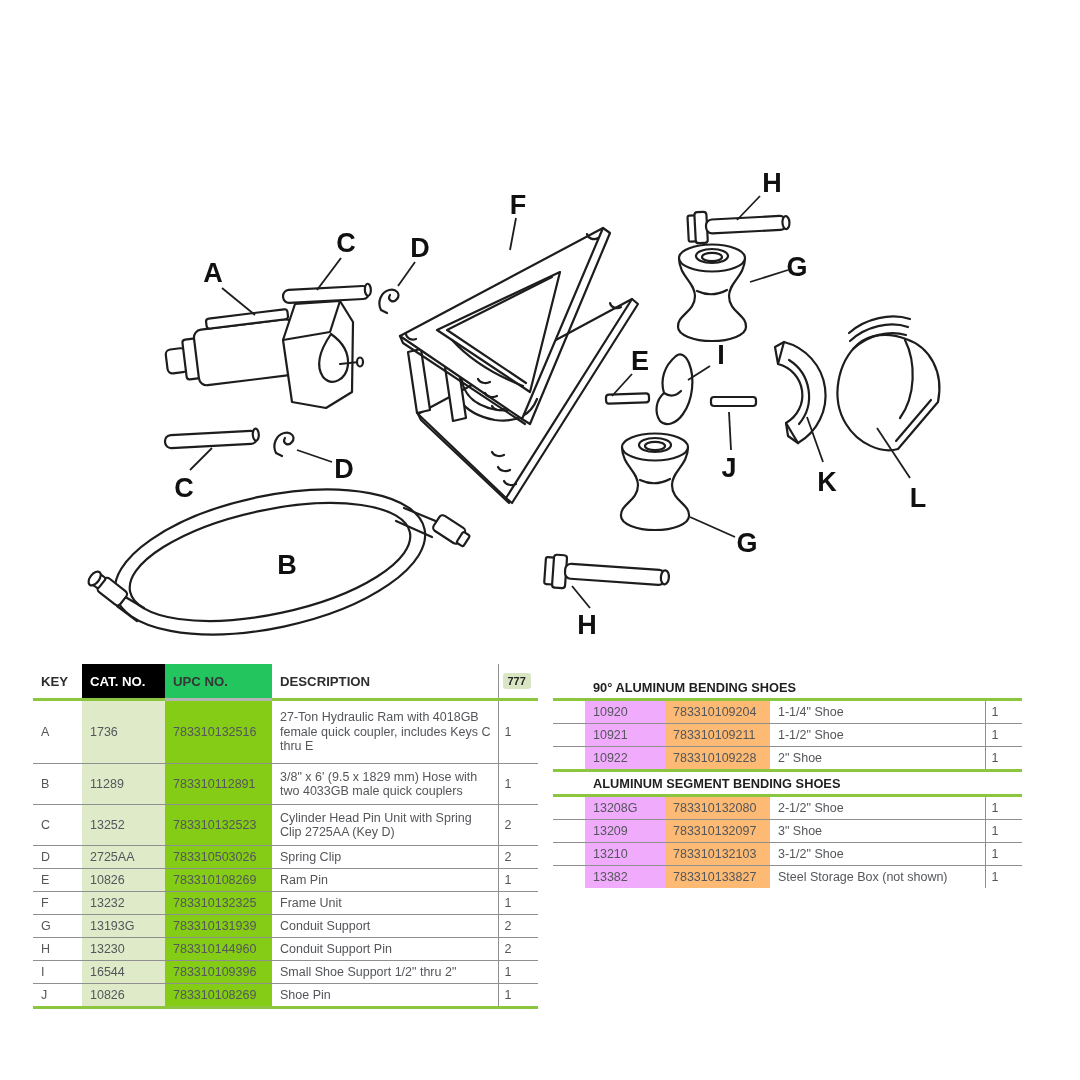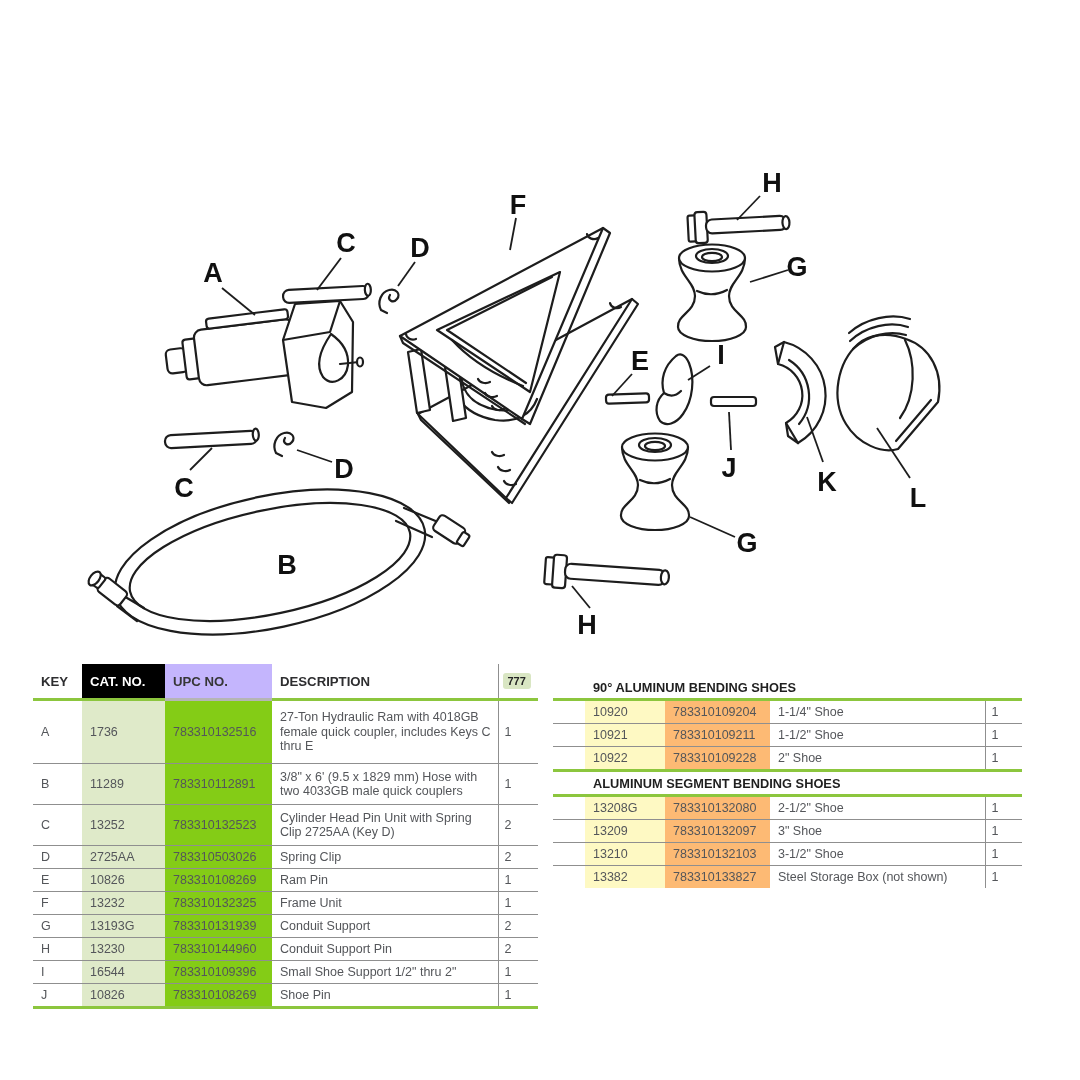--- a/index.html
+++ b/index.html
@@ -11,36 +11,36 @@
   svg.diagram .art{stroke:#1d1d1d;stroke-width:2.2;fill:#ffffff;stroke-linejoin:round;stroke-linecap:round;}
   svg.diagram .nofill{fill:none;}
   svg.diagram .leader{stroke:#1d1d1d;stroke-width:1.8;fill:none;}
   svg.diagram text{font-family:"Liberation Sans",sans-serif;font-weight:bold;font-size:27px;fill:#101010;text-anchor:middle;}
 
   table{border-collapse:collapse;table-layout:fixed;}
   .parts-table{position:absolute;left:33px;top:664px;width:505px;font-size:12.5px;color:#54565a;}
   .parts-table th{font-size:13.2px;font-weight:bold;text-align:left;padding:5px 8px 5px 8px;color:#2e2e30;
     border-bottom:3px solid #8cc63e;height:24px;}
   .parts-table th.cat{background:#000000;color:#ffffff;}
-  .parts-table th.upc{background:#c4b5fd;color:#363636;border-bottom:3px solid #b5b5b5;}
+  .parts-table th.upc{background:#22c55e;color:#363636;border-bottom:3px solid #b5b5b5;}
   .parts-table th.qty{border-left:1.5px solid #8f8f8f;padding-left:4px;}
   .qty-badge{display:inline-block;background:#d9e6c3;color:#242424;border-radius:3px;padding:2px 5px;font-size:11px;font-weight:bold;}
   .parts-table td{border-bottom:1.5px solid #8f8f8f;padding:2px 6px 2px 8px;vertical-align:middle;line-height:1.16;}
   .parts-table td.cat{background:#dfeac9;margin-left:48px;}
   .parts-table td.upc{background:#84cc16;}
   .parts-table td.qty{border-left:1.5px solid #8f8f8f;padding-left:6px;}
   .parts-table tr.h63 td{height:58px;}
   .parts-table tr.h41 td{height:36px;}
   .parts-table tr.h23 td{height:18px;}
   .parts-table tr.last td{border-bottom:3px solid #8cc63e;}
 
   .shoe-table{position:absolute;left:553px;top:676px;width:469px;font-size:12.5px;color:#54565a;}
   .shoe-table td{border-bottom:1.5px solid #8f8f8f;padding:2px 6px 2px 8px;vertical-align:middle;height:18px;}
   .shoe-table td.title{font-weight:bold;font-size:12.8px;color:#1f1f1f;border-bottom:3px solid #8cc63e;padding-left:40px;}
-  .shoe-table td.cat{background:#fef9c3;}
+  .shoe-table td.cat{background:#f0abfc;}
   .shoe-table td.upc{background:#fdba74;}
   .shoe-table td.qty{border-left:1.5px solid #8f8f8f;padding-left:6px;}
   .shoe-table tr.sec-end td{border-bottom:3px solid #8cc63e;}
   .shoe-table tr.tbl-end td{border-bottom:none;}
 </style>
 </head>
 <body>
 
 <div class="stage">
 

